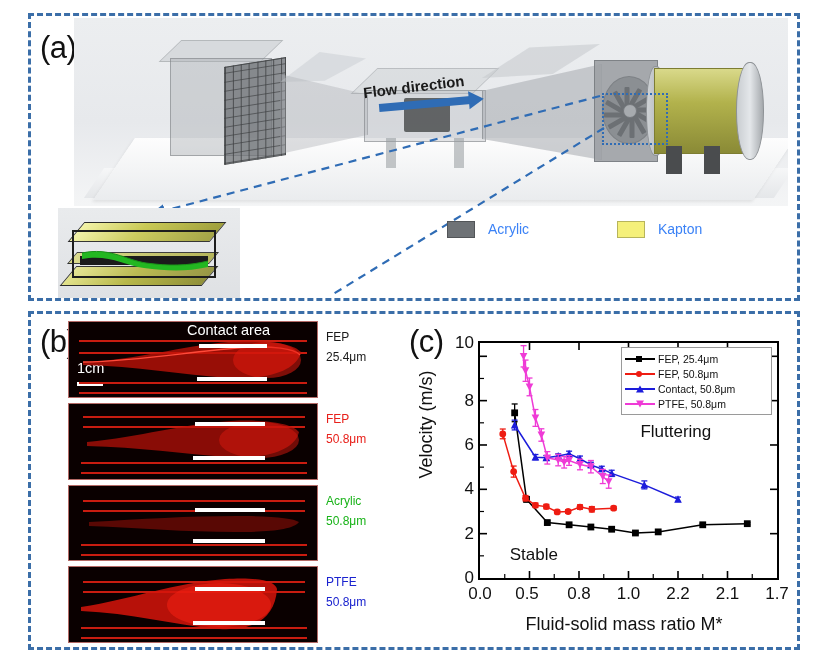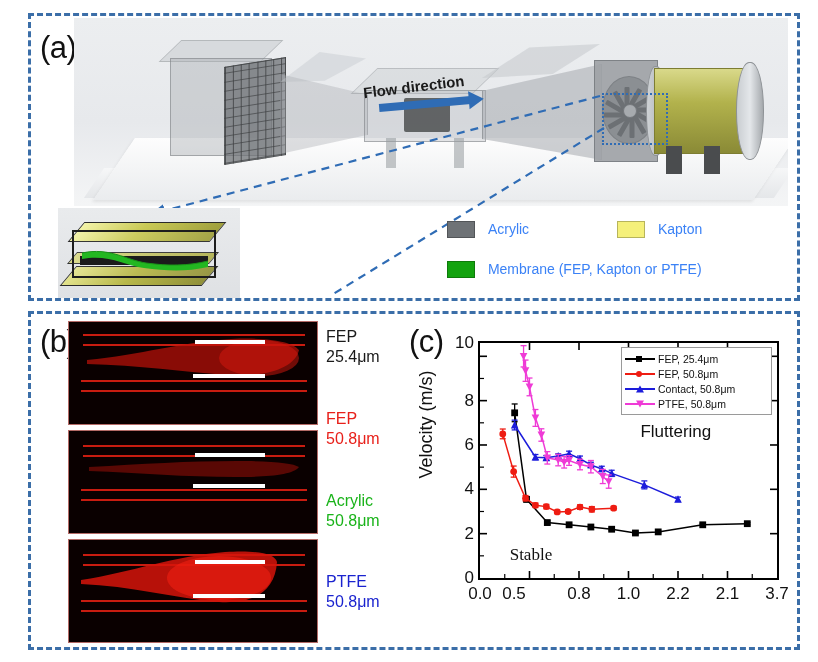--- a/index.html
+++ b/index.html
@@ -145,21 +145,21 @@
   .white-bar{position:absolute;height:4px;background:#fff;}
   .flutter-shape{position:absolute;}
   .contact-lbl{position:absolute;left:118px;top:0px;font-size:14.5px;color:#fff;
     font-weight:500;white-space:nowrap;}
   .cm-lbl{position:absolute;left:8px;top:38px;font-size:14.5px;color:#fff;font-weight:500;}
   .cm-bar{position:absolute;left:8px;top:60px;width:26px;height:4px;background:#fff;}
 
   .b-labels{position:absolute;left:326px;top:321px;width:86px;height:322px;
     display:flex;flex-direction:column;gap:5px;}
   .b-lab{flex:1;display:flex;flex-direction:column;justify-content:flex-start;
-    padding-top:6px;font-size:16px;line-height:20px;}
+    padding-top:6px;font-size:12px;line-height:20px;}
 
   
   .chart-wrap{position:absolute;left:404px;top:318px;width:392px;height:332px;}
   .plot{position:absolute;left:74px;top:23px;width:301px;height:239px;
     border:2px solid #000;box-sizing:border-box;background:#fff;}
   .ylabel{position:absolute;left:-78px;top:96px;width:200px;text-align:center;
     transform:rotate(-90deg);font-size:18px;color:#111;}
   .xlabel{position:absolute;left:40px;top:296px;width:360px;text-align:center;
     font-size:18px;color:#111;}
   .xtick-lbl{position:absolute;font-size:17px;color:#111;text-align:center;width:42px;}
@@ -252,32 +252,44 @@
 
   <div class="mat-legend">
     <div class="mat-row" style="left:0;top:4px;">
       <span class="sw" style="background:#6e7276"></span>
       <span class="mat-txt">Acrylic</span>
     </div>
     <div class="mat-row" style="left:170px;top:4px;">
       <span class="sw" style="background:#f5f07a"></span>
       <span class="mat-txt">Kapton</span>
     </div>
-    <div class="mat-row" style="left:0;top:44px;">
-      <span class="sw" style="background:#13a30f"></span>
-      <span class="mat-txt">Membrane (FEP, Kapton or PTFE)</span>
-    </div>
   </div>
 
   <div class="panel-bc-frame"></div>
   <div class="panel-tag" style="left:40px;top:326px;">(b)</div>
   <div class="panel-tag" style="left:409px;top:326px;">(c)</div>
 
   <div class="b-stack">
 
+    <div class="b-img">
+      <div class="contact-lbl">Contact area</div>
+      <div class="cm-lbl">1cm</div>
+      <div class="cm-bar"></div>
+      <div class="duct-line" style="left:10px;top:18px;width:228px;height:2px;"></div>
+      <div class="duct-line" style="left:10px;top:30px;width:228px;height:2px;"></div>
+      <div class="duct-line" style="left:10px;top:60px;width:228px;height:2px;"></div>
+      <div class="duct-line" style="left:10px;top:70px;width:228px;height:2px;"></div>
+      <svg class="flutter-shape" style="left:0;top:0;width:250px;height:78px;" viewBox="0 0 250 78" preserveAspectRatio="none">
+        <path d="M14,40 C70,38 110,24 160,20 C200,17 225,22 232,30 C228,48 200,58 160,56 C112,53 68,44 14,43 Z" fill="#c01208" opacity="0.78"></path>
+        <path d="M14,40 C70,39 118,30 168,26 C205,23 226,27 231,33" stroke="#ff4a3a" stroke-width="1.4" fill="none"></path>
+        <ellipse cx="198" cy="38" rx="34" ry="18" fill="#e01a0e" opacity="0.55"></ellipse>
+      </svg>
+      <div class="white-bar" style="left:130px;top:22px;width:68px;"></div>
+      <div class="white-bar" style="left:128px;top:55px;width:70px;"></div>
+    </div>
 
     <div class="b-img">
       <div class="duct-line" style="left:14px;top:12px;width:222px;height:2px;"></div>
       <div class="duct-line" style="left:14px;top:22px;width:222px;height:2px;"></div>
       <div class="duct-line" style="left:12px;top:58px;width:226px;height:2px;"></div>
       <div class="duct-line" style="left:12px;top:68px;width:226px;height:2px;"></div>
       <svg class="flutter-shape" style="left:0;top:0;width:250px;height:78px;" viewBox="0 0 250 78" preserveAspectRatio="none">
         <path d="M18,38 C72,33 112,20 162,17 C200,15 224,20 230,28 C226,46 198,55 160,53 C114,50 70,43 18,42 Z" fill="#bb1108" opacity="0.72"></path>
         <ellipse cx="190" cy="36" rx="40" ry="18" fill="#d8180d" opacity="0.5"></ellipse>
       </svg>
@@ -325,20 +337,21 @@
       <span>50.8μm</span>
     </div>
     <div class="b-lab" style="color:#1a23cf">
       <span>PTFE</span>
       <span>50.8μm</span>
     </div>
   </div>
 
   <div class="chart-wrap">
     <div class="ylabel">Velocity (m/s)</div>
+    <div class="xlabel">Fluid-solid mass ratio M*</div>
     <div class="plot" id="plot">
       <svg id="plot-svg" width="297" height="235" viewBox="0 0 297 235" style="position:absolute;left:0;top:0;">
           <line x1="49.5" y1="235" x2="49.5" y2="228" stroke="#000" stroke-width="1.6"></line>
           <line x1="49.5" y1="0" x2="49.5" y2="7" stroke="#000" stroke-width="1.6"></line>
           <line x1="99" y1="235" x2="99" y2="228" stroke="#000" stroke-width="1.6"></line>
           <line x1="99" y1="0" x2="99" y2="7" stroke="#000" stroke-width="1.6"></line>
           <line x1="148.5" y1="235" x2="148.5" y2="228" stroke="#000" stroke-width="1.6"></line>
           <line x1="148.5" y1="0" x2="148.5" y2="7" stroke="#000" stroke-width="1.6"></line>
           <line x1="198" y1="235" x2="198" y2="228" stroke="#000" stroke-width="1.6"></line>
           <line x1="198" y1="0" x2="198" y2="7" stroke="#000" stroke-width="1.6"></line>
@@ -540,21 +553,21 @@
           <polygon points="67.32000000000001,118.83962264150944 63.52000000000001,111.43962264150943 71.12000000000002,111.43962264150943" fill="#ef3bd6"></polygon>
           <polygon points="78.21000000000001,121.05660377358491 74.41,113.6566037735849 82.01000000000002,113.6566037735849" fill="#ef3bd6"></polygon>
           <polygon points="84.14999999999999,123.27358490566037 80.34999999999998,115.87358490566037 87.95,115.87358490566037" fill="#ef3bd6"></polygon>
           <polygon points="89.1,121.5 85.29999999999998,114.1 92.9,114.1" fill="#ef3bd6"></polygon>
           <polygon points="99.99,125.49056603773585 96.18999999999998,118.09056603773584 103.79,118.09056603773584" fill="#ef3bd6"></polygon>
           <polygon points="110.88000000000001,127.70754716981133 107.08,120.30754716981133 114.68000000000002,120.30754716981133" fill="#ef3bd6"></polygon>
           <polygon points="122.76,137.46226415094338 118.96,130.06226415094338 126.56000000000002,130.06226415094338" fill="#ef3bd6"></polygon>
           <polygon points="128.70000000000002,142.56132075471697 124.9,135.16132075471697 132.50000000000003,135.16132075471697" fill="#ef3bd6"></polygon>
         </svg>
       <div class="region-lbl" id="ann0" style="left: 160.38px; top: 78.6792px;">Fluttering</div>
-      <div class="region-lbl" id="ann1" style="left: 29.7px; top: 201.722px; font-family: Liberation Serif, serif;">Stable</div>
+      <div class="region-lbl" id="ann1" style="left: 29.7px; top: 201.722px;">Stable</div>
       <div class="legend-box" id="legend">
           <div class="leg-row">
             <span class="leg-line" style="background: rgb(0, 0, 0);">
               <span class="leg-mk" style="width: 6px; height: 6px; background: rgb(0, 0, 0); display: block;"></span>
             </span>
             <span>FEP, 25.4μm</span>
           </div>
           <div class="leg-row">
             <span class="leg-line" style="background: rgb(238, 28, 18);">
               <span class="leg-mk" style="width: 6px; height: 6px; border-radius: 50%; background: rgb(238, 28, 18); display: block;"></span>
@@ -570,26 +583,26 @@
           <div class="leg-row">
             <span class="leg-line" style="background: rgb(239, 59, 214);">
               <span class="leg-mk" style="width: 0px; height: 0px; border-left: 4px solid transparent; border-right: 4px solid transparent; border-top: 7px solid rgb(239, 59, 214); display: block;"></span>
             </span>
             <span>PTFE, 50.8μm</span>
           </div>
         </div>
     </div>
     <div id="xticks">
         <div class="xtick-lbl" style="left: 55px; top: 266px;">0.0</div>
-        <div class="xtick-lbl" style="left: 89px; top: 266px;">0.5</div>
+        <div class="xtick-lbl" style="left: 102px; top: 266px;">0.5</div>
         <div class="xtick-lbl" style="left: 154px; top: 266px;">0.8</div>
         <div class="xtick-lbl" style="left: 203.5px; top: 266px;">1.0</div>
         <div class="xtick-lbl" style="left: 253px; top: 266px;">2.2</div>
         <div class="xtick-lbl" style="left: 302.5px; top: 266px;">2.1</div>
-        <div class="xtick-lbl" style="left: 352px; top: 266px;">3.7</div>
+        <div class="xtick-lbl" style="left: 352px; top: 266px;">1.7</div>
       </div>
     <div id="yticks">
         <div class="ytick-lbl" style="left: 40px; top: 250px;">0</div>
         <div class="ytick-lbl" style="left: 40px; top: 205.66px;">2</div>
         <div class="ytick-lbl" style="left: 40px; top: 161.321px;">4</div>
         <div class="ytick-lbl" style="left: 40px; top: 116.981px;">6</div>
         <div class="ytick-lbl" style="left: 40px; top: 72.6415px;">8</div>
         <div class="ytick-lbl" style="left: 40px; top: 15px;">10</div>
       </div>
   </div>

